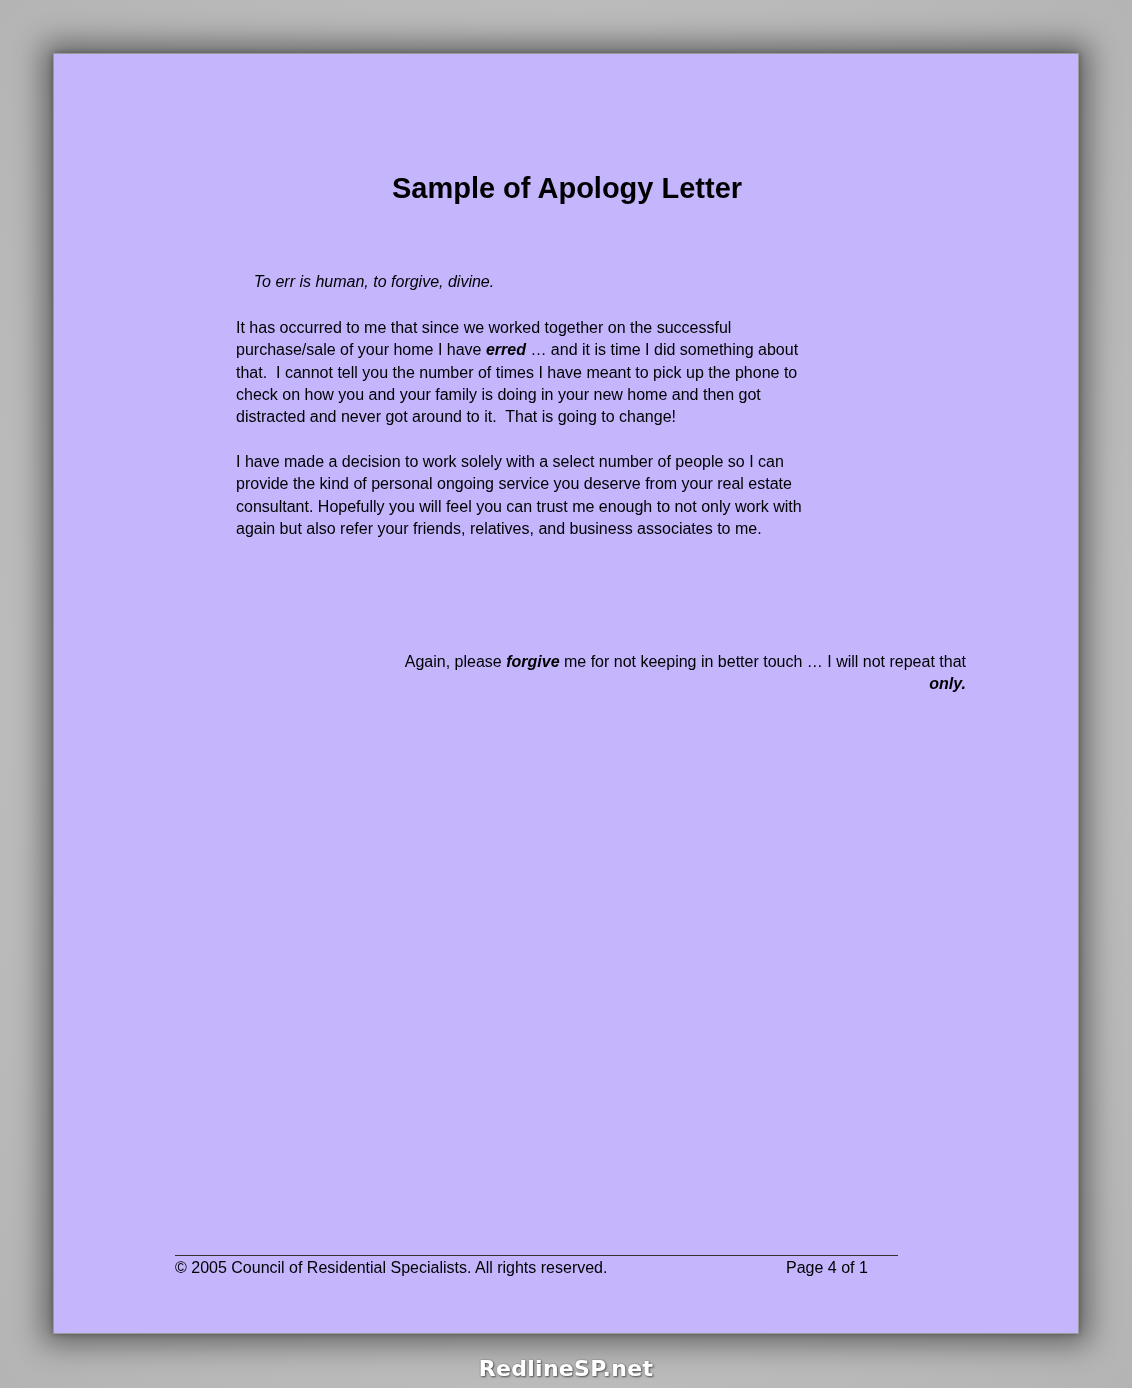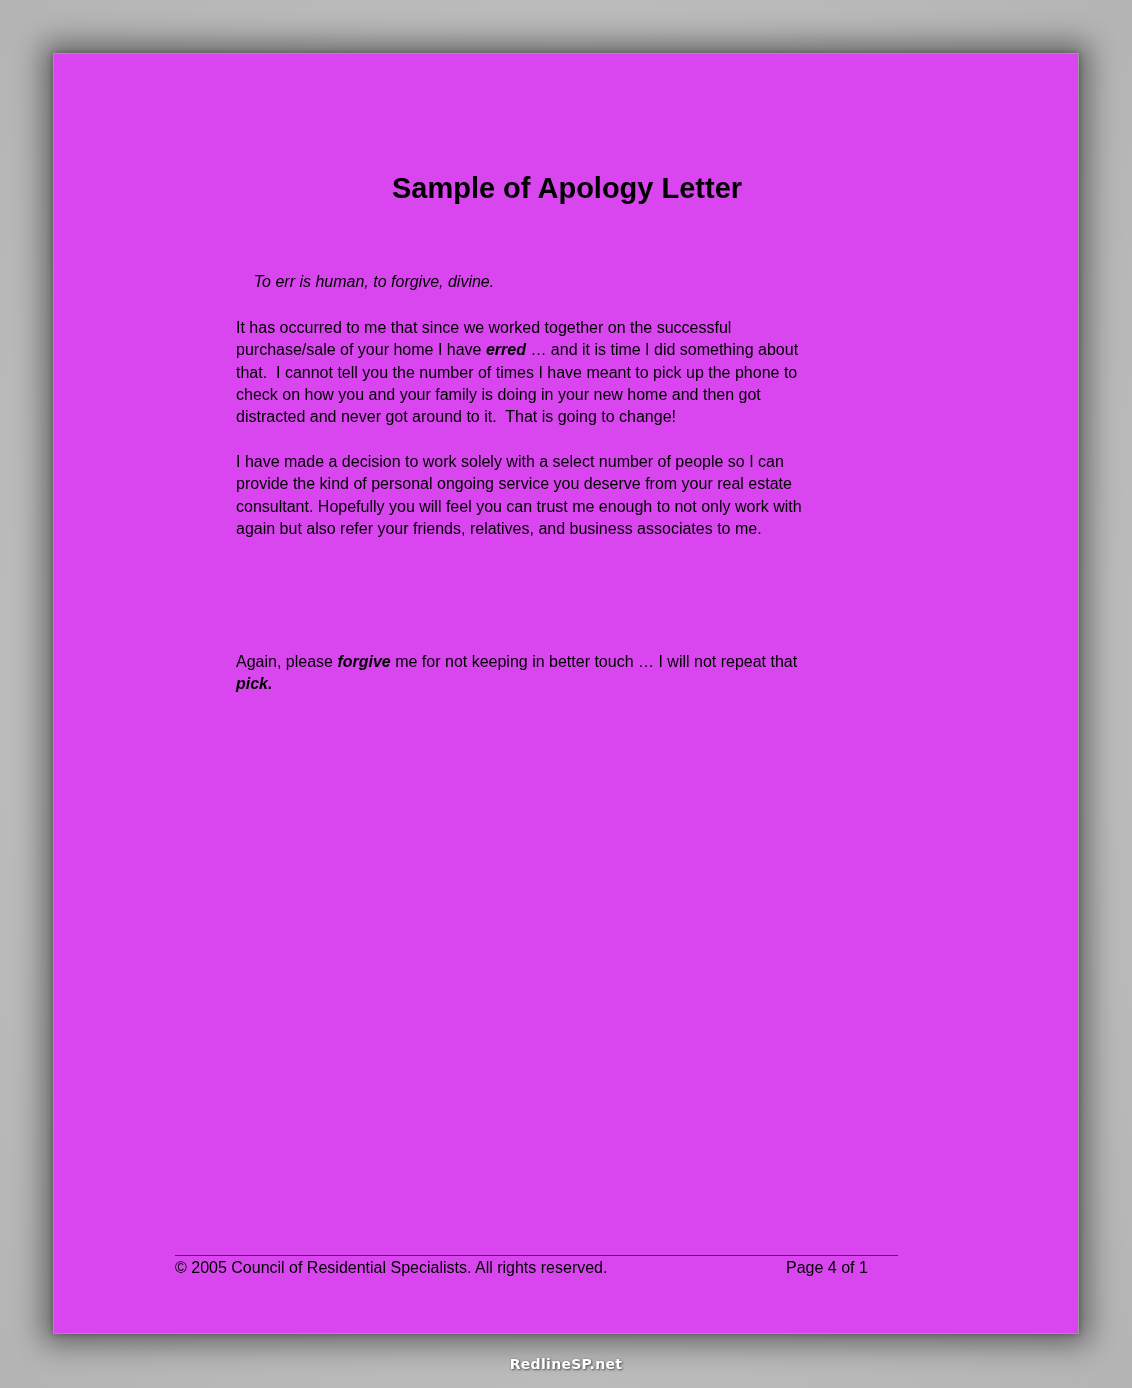--- a/index.html
+++ b/index.html
@@ -13,21 +13,21 @@
       overflow: hidden;
       background: radial-gradient(ellipse at center, #c4c4c4 0%, #bdbdbd 60%, #b4b4b4 100%);
       font-family: "Liberation Sans", sans-serif;
     }
     .page {
       position: absolute;
       left: 53px;
       top: 53px;
       width: 1026px;
       height: 1281px;
-      background: #d946ef;
+      background: #c4b5fd;
       border: 1px solid #9a9a9a;
       box-sizing: border-box;
       box-shadow: 0 0 28px 10px rgba(0,0,0,0.45), 0 0 6px rgba(0,0,0,0.3);
     }
     .title {
       position: absolute;
       left: 0;
       width: 1026px;
       top: 116px;
       text-align: center;
@@ -50,21 +50,21 @@
       top: 195px;
       font-style: italic;
     }
     .quote .attribution {
       display: block;
       padding-left: 228px;
     }
     .p1 { top: 263px; }
     .p2 { top: 397px; }
     .p3 { top: 508px; }
-    .p4 { top: 597px; }
+    .p4 { top: 597px; text-align: right; }
     .sign { top: 686px; }
     .bi { font-weight: bold; font-style: italic; }
     .footer-rule {
       position: absolute;
       left: 121px;
       width: 723px;
       top: 1201px;
       height: 0;
       border-top: 1px solid #333;
     }
@@ -80,21 +80,21 @@
     .footer .copy { position: absolute; left: 0; text-align: center; }
     .footer .pagenum { position: absolute; left: 611px; }
     .watermark {
       position: absolute;
       left: 0;
       width: 1132px;
       top: 1356px;
       text-align: center;
       font-family: "DejaVu Sans", sans-serif;
       font-weight: bold;
-      font-size: 14px;
+      font-size: 22px;
       color: #ffffff;
       text-shadow: 1px 1px 2px #555, 0 0 2px #777;
       letter-spacing: 0.3px;
     }
   </style>
 </head>
 <body>
 
 <div class="page">
   <h1 class="title">Sample of Apology Letter</h1>
@@ -109,21 +109,21 @@
 again but also refer your friends, relatives, and business associates to me.</div>
 
   <div class="body-text p1"><span>It has occurred to me that since we worked together on the successful
 purchase/sale of your home I have </span><span class="bi">erred</span><span> … and it is time I did something about
 that.  I cannot tell you the number of times I have meant to pick up the phone to
 check on how you and your family is doing in your new home and then got
 distracted and never got around to it.  That is going to change!</span></div>
 
 
   <div class="body-text p4"><span>Again, please </span><span class="bi">forgive</span><span> me for not keeping in better touch … I will not repeat that
-</span><span class="bi">pick.</span></div>
+</span><span class="bi">only.</span></div>
 
 
   <div class="footer-rule"></div>
   <div class="footer">
     <span class="copy">© 2005 Council of Residential Specialists. All rights reserved.</span>
     <span class="pagenum">Page 4 of 1</span>
   </div>
 </div>
 
 <div class="watermark">RedlineSP.net</div>

